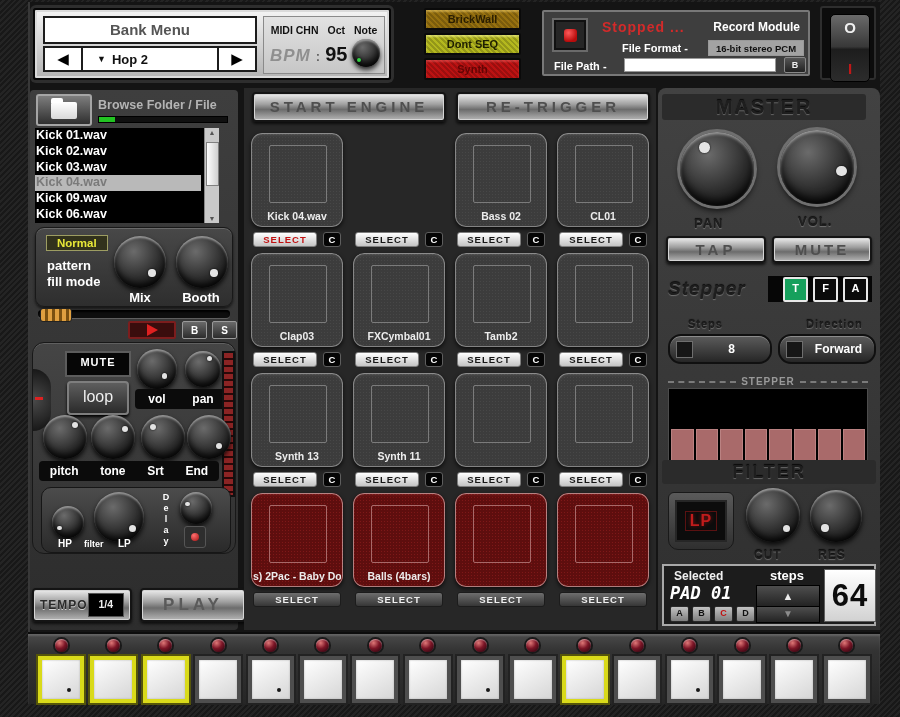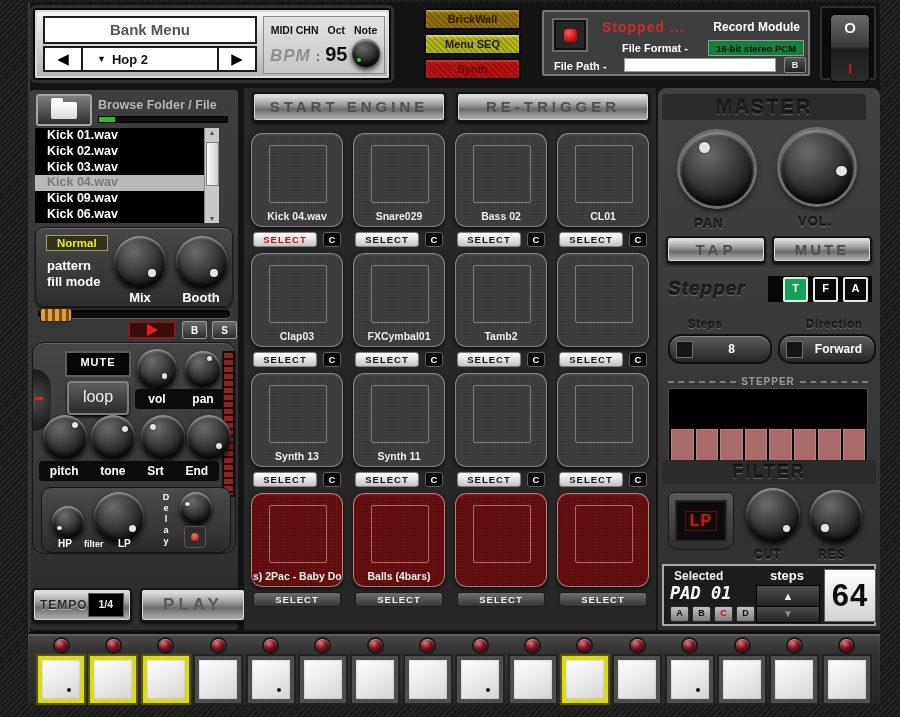--- a/index.html
+++ b/index.html
@@ -55,21 +55,21 @@
   #mode-1{background-color:#b4b81e;color:#1e1f00;box-shadow:inset 0 2px 2px rgba(255,255,160,.55);}
   #mode-2{background-color:#bc1212;color:#640404;box-shadow:inset 0 2px 2px rgba(255,120,120,.4);}
 
   #record-module{left:542px;top:10px;width:268px;height:66px;background:#3e3e3e;border:2px solid #787878;border-radius:2px;}
   #rec-btn{left:8px;top:6px;width:36px;height:34px;background:#262626;border:2px solid #6a6a6a;
     box-shadow:inset 0 0 0 2px #111;cursor:pointer;display:flex;align-items:center;justify-content:center;}
   #rec-dot{width:13px;height:13px;border-radius:3px;background:radial-gradient(circle at 35% 30%,#ff5a5a,#b80c0c 70%);}
   #rec-status{left:58px;top:7px;font-size:14px;font-weight:bold;color:#d22a2a;letter-spacing:1px;}
   #rec-title{right:8px;top:8px;font-size:12px;font-weight:bold;color:#fff;}
   #fmt-label{left:78px;top:30px;font-size:11px;font-weight:bold;color:#fff;}
-  #fmt-field{left:164px;top:28px;width:96px;height:16px;background:#15803d;border:1px solid #999;
+  #fmt-field{left:164px;top:28px;width:96px;height:16px;background:#a3a3a3;border:1px solid #999;
     font-size:9.5px;font-weight:bold;color:#111;text-align:center;line-height:15px;}
   #path-label{left:10px;top:48px;font-size:11px;font-weight:bold;color:#fff;}
   #path-field{left:80px;top:46px;width:152px;height:14px;background:#fff;border:1px solid #999;font-size:10px;padding:0 2px;}
   #b-btn{left:240px;top:45px;width:22px;height:16px;background:linear-gradient(180deg,#555,#222);
     border:1px solid #888;border-radius:2px;color:#eee;font-size:9px;font-weight:bold;text-align:center;line-height:15px;cursor:pointer;}
 
   #power{left:820px;top:6px;width:56px;height:74px;background:#0c0c0c;border:2px solid #2e2e2e;border-radius:3px;}
   #rocker{position:absolute;left:8px;top:6px;width:38px;height:58px;border-radius:5px;border:1px solid #000;
     background:linear-gradient(180deg,#6a6a6a,#383838 48%,#1d1d1d 52%,#2c2c2c);cursor:pointer;
     display:flex;flex-direction:column;justify-content:space-between;align-items:center;padding:4px 0;}
@@ -84,21 +84,21 @@
   
   #folder-btn{left:6px;top:4px;width:56px;height:32px;background:linear-gradient(180deg,#7d7d7d,#2f2f2f);
     border:2px solid #a5a5a5;border-radius:3px;cursor:pointer;display:flex;align-items:center;justify-content:center;}
   .folder-glyph{position:relative;width:26px;height:17px;background:linear-gradient(180deg,#ffffff,#d9d9d9);border-radius:2px;}
   .folder-glyph::before{content:"";position:absolute;left:0;top:-4px;width:12px;height:5px;background:#fff;border-radius:2px 2px 0 0;}
   #browse-title{left:68px;top:8px;font-size:12.5px;font-weight:bold;color:#b4b4b4;}
   #browse-meter{left:68px;top:26px;width:130px;height:7px;border:1px solid #000;
     background:linear-gradient(90deg,#22c422 0 16px,#101010 16px),
     repeating-linear-gradient(90deg,#222 0 4px,#0c0c0c 4px 6px);}
   #file-list{left:5px;top:38px;width:184px;height:95px;background:#000;overflow:hidden;}
-  .file-item{height:15.8px;line-height:15.8px;padding-left:12px;font-size:12.5px;font-weight:bold;color:#fff;cursor:pointer;width:165px;}
+  .file-item{height:15.8px;line-height:15.8px;padding-left:1px;font-size:12.5px;font-weight:bold;color:#fff;cursor:pointer;width:165px;}
   .file-item.selected{background:#b9b9b9;color:#7a7a7a;}
   #scrollbar{position:absolute;right:0;top:0;width:14px;height:100%;background:#c9c9c9;border-left:1px solid #888;}
   #scroll-thumb{position:absolute;left:1px;top:14px;width:11px;height:42px;background:linear-gradient(90deg,#fdfdfd,#cfcfcf);border:1px solid #808080;cursor:grab;}
   .scroll-arrow{position:absolute;left:0;width:100%;text-align:center;font-size:7px;color:#555;}
 
   
   #fill-panel{left:5px;top:137px;width:198px;height:80px;}
   #fill-badge{position:absolute;left:10px;top:7px;padding:1px 10px;background:#32321c;border:1px solid #9d9d62;
     color:#e8e838;font-size:11.5px;font-weight:bold;}
   #fill-line1{position:absolute;left:11px;top:30px;font-size:13px;font-weight:bold;color:#fff;}
@@ -268,21 +268,21 @@
         <span id="bpm-value">95</span>
       </div>
       <div class="knob" style="right:4px;top:22px;width:28px;height:28px;">
         <span class="ind" style="left:18%;top:68%;background:#35d045;"></span>
       </div>
     </div>
   </div>
 
   <div id="mode-stack" class="abs">
     <div id="mode-0" class="mode-btn">BrickWall</div>
-    <div id="mode-1" class="mode-btn">Menu SEQ</div>
+    <div id="mode-1" class="mode-btn">Dont SEQ</div>
     <div id="mode-2" class="mode-btn">Synth</div>
   </div>
 
   <div id="record-module" class="abs">
     <div id="rec-btn" class="abs">
       <div id="rec-dot"></div>
     </div>
     <div id="rec-status" class="abs">Stopped ...</div>
     <div id="rec-title" class="abs">Record Module</div>
     <div id="fmt-label" class="abs">File Format -</div>
@@ -412,24 +412,20 @@
           <div class="pad">
             <div class="pad-inner"></div>
             <div class="pad-label">Kick 04.wav</div>
           </div>
           <div class="sel-row">
             <button class="select-btn hot">SELECT</button>
             <button class="c-btn">C</button>
           </div>
         </div>
         <div class="pad-cell">
-          <div class="pad">
-            <div class="pad-inner"></div>
-            <div class="pad-label">Snare029</div>
-          </div>
           <div class="sel-row">
             <button class="select-btn">SELECT</button>
             <button class="c-btn">C</button>
           </div>
         </div>
         <div class="pad-cell">
           <div class="pad">
             <div class="pad-inner"></div>
             <div class="pad-label">Bass 02</div>
           </div>

